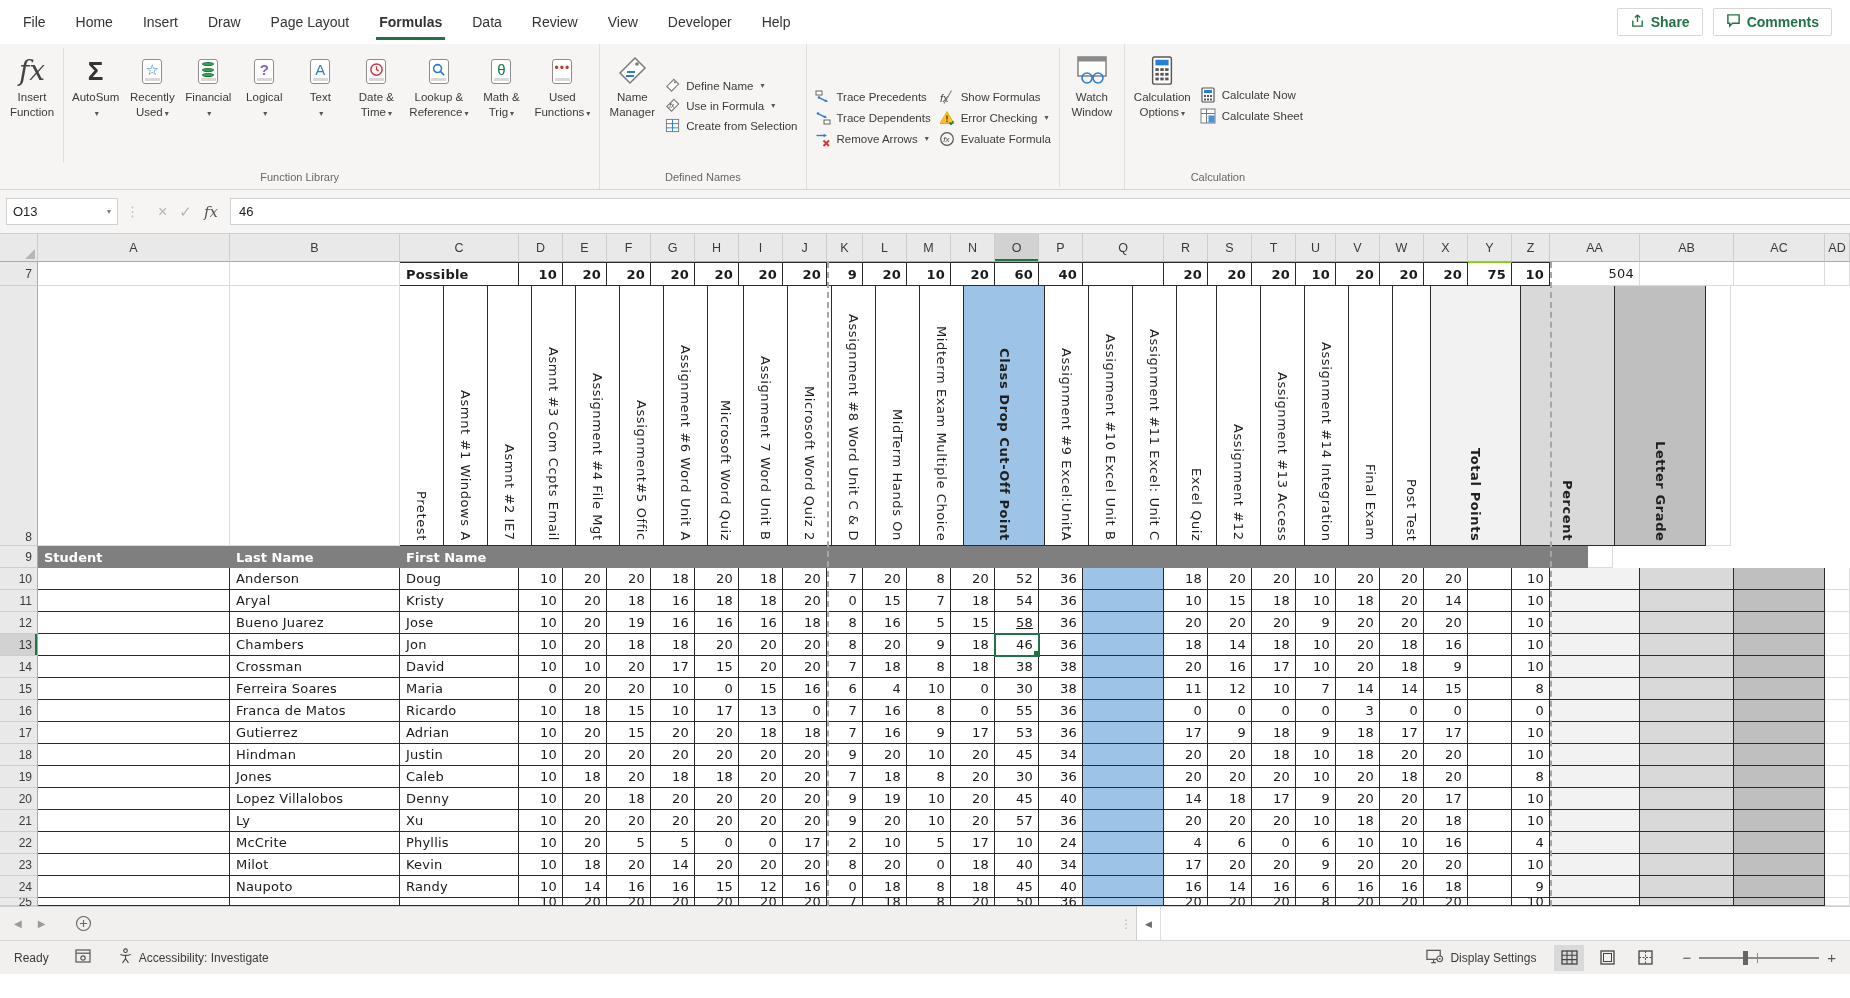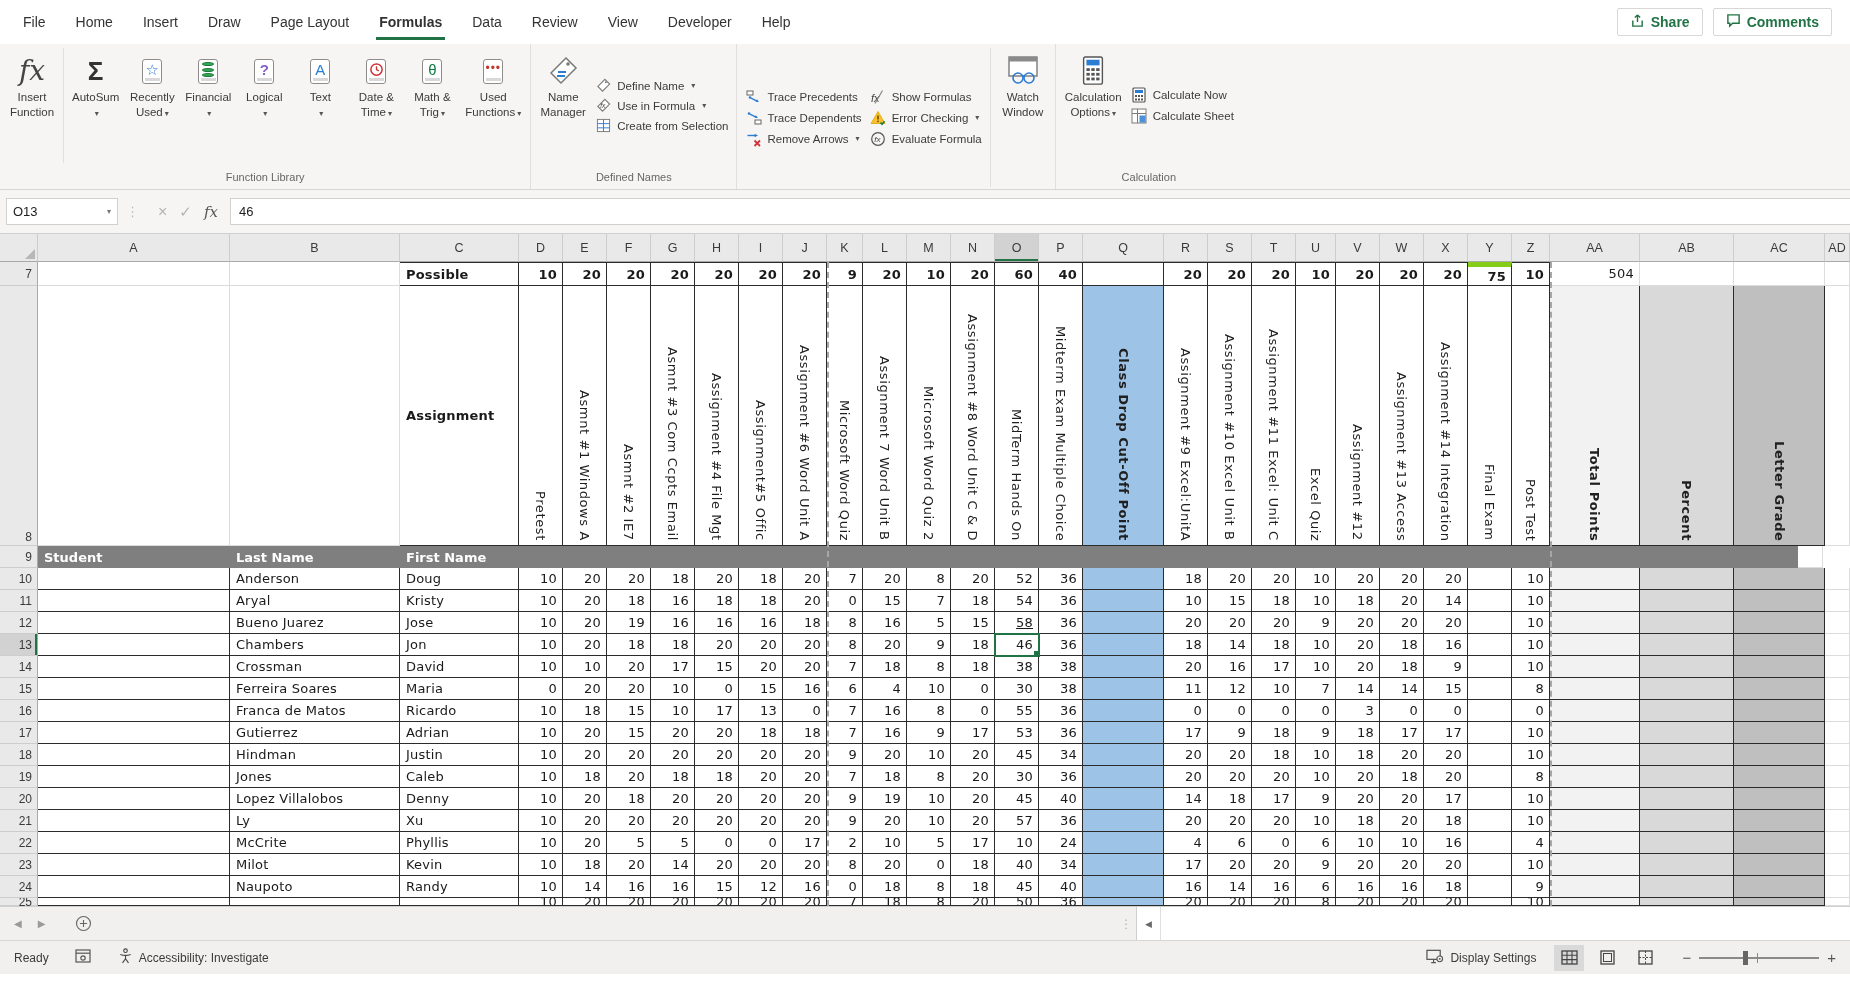--- a/index.html
+++ b/index.html
@@ -204,20 +204,32 @@
    <span class="ic">
               <span class="bkpg">
                 <svg width="15" height="15" viewBox="0 0 16 16" style="margin-top:-3px">
                   <circle cx="8" cy="8" r="6" fill="none" stroke="#d13438" stroke-width="1.6"></circle>
                   <path d="M8 4.5V8l2.4 1.4" fill="none" stroke="#d13438" stroke-width="1.4"></path>
                 </svg>
               </span>
             </span>
    <span>Date &amp;</span>
    <span><span>Time</span><span class="chev">▾</span></span>
+ </div>
+          <div class="bigbtn">
+   <span class="ic">
+              <span class="bkpg">
+                <svg width="15" height="15" viewBox="0 0 16 16" style="margin-top:-3px">
+                  <circle cx="7" cy="7" r="4.2" fill="none" stroke="#2b7cd3" stroke-width="1.7"></circle>
+                  <path d="M10 10L14 14" stroke="#2b7cd3" stroke-width="1.7"></path>
+                </svg>
+              </span>
+            </span>
+   <span>Lookup &amp;</span>
+   <span><span>Reference</span><span class="chev">▾</span></span>
  </div>
           <div class="bigbtn">
    <span class="ic">
               <span class="bkpg">
                 <span style="color:#107c41;font-size:15px;margin-top:-3px">θ</span>
               </span>
             </span>
    <span>Math &amp;</span>
    <span><span>Trig</span><span class="chev">▾</span></span>
  </div>
@@ -491,32 +503,31 @@
         <div class="cell tc num bold" style="width:44px;border-top:1px solid #2b2b2b">60</div>
         <div class="cell tc num bold" style="width:44px;border-top:1px solid #2b2b2b">40</div>
         <div class="cell tc num bold" style="width:81px;border-top:1px solid #2b2b2b"></div>
         <div class="cell tc num bold" style="width:44px;border-top:1px solid #2b2b2b">20</div>
         <div class="cell tc num bold" style="width:44px;border-top:1px solid #2b2b2b">20</div>
         <div class="cell tc num bold" style="width:44px;border-top:1px solid #2b2b2b">20</div>
         <div class="cell tc num bold" style="width:40px;border-top:1px solid #2b2b2b">10</div>
         <div class="cell tc num bold" style="width:44px;border-top:1px solid #2b2b2b">20</div>
         <div class="cell tc num bold" style="width:44px;border-top:1px solid #2b2b2b">20</div>
         <div class="cell tc num bold" style="width:44px;border-top:1px solid #2b2b2b">20</div>
-        <div class="cell tc num bold" style="width:44px;border-top:5px solid #84cc16">75</div>
+        <div class="cell tc num bold" style="width:44px;border-top:1px solid #84cc16">75</div>
         <div class="cell tc num bold" style="width:38px;border-top:1px solid #2b2b2b">10</div>
         <div class="cell gc num" style="width:90px">504</div>
         <div class="cell gc" style="width:94px"></div>
         <div class="cell gc" style="width:91px"></div>
         <div class="cell gc" style="width:25px"></div>
       </div>
       <div class="grow" style="height:260px">
         <div class="rh" style="width:38px">8</div>
         <div class="cell gc" style="width:192px"></div>
         <div class="cell gc" style="width:170px"></div>
-        <div class="cell tc txt bold" style="width:119px">Assignment</div>
         <div class="cell tc r8cell" style="width:44px;">
           <span class="rot" style="">Pretest</span>
         </div>
         <div class="cell tc r8cell" style="width:44px;">
           <span class="rot" style="">Asmnt #1 Windows A</span>
         </div>
         <div class="cell tc r8cell" style="width:44px;">
           <span class="rot" style="">Asmnt #2 IE7</span>
         </div>
         <div class="cell tc r8cell" style="width:44px;">
@@ -585,21 +596,21 @@
         <div class="cell tc r8cell" style="width:94px;background:#d9d9d9;">
           <span class="rot" style="font-weight:700;">Percent</span>
         </div>
         <div class="cell tc r8cell" style="width:91px;background:#bfbfbf;">
           <span class="rot" style="font-weight:700;">Letter Grade</span>
         </div>
         <div class="cell gc" style="width:25px"></div>
       </div>
       <div class="grow" style="height:22px">
         <div class="rh" style="width:38px;align-items:center">9</div>
-        <div class="band" style="width:1760px">
+        <div class="band" style="width:1550px">
           <span style="width:192px">Student</span>
           <span style="width:170px">Last Name</span>
           <span style="width:119px">First Name</span>
         </div>
         <div class="cell gc" style="width:25px"></div>
       </div>
       <div class="grow" style="height:22px">
         <div class="rh" style="width:38px;align-items:center">10</div>
         <div class="cell tc" style="width:192px"></div>
         <div class="cell tc txt" style="width:170px">Anderson</div>

